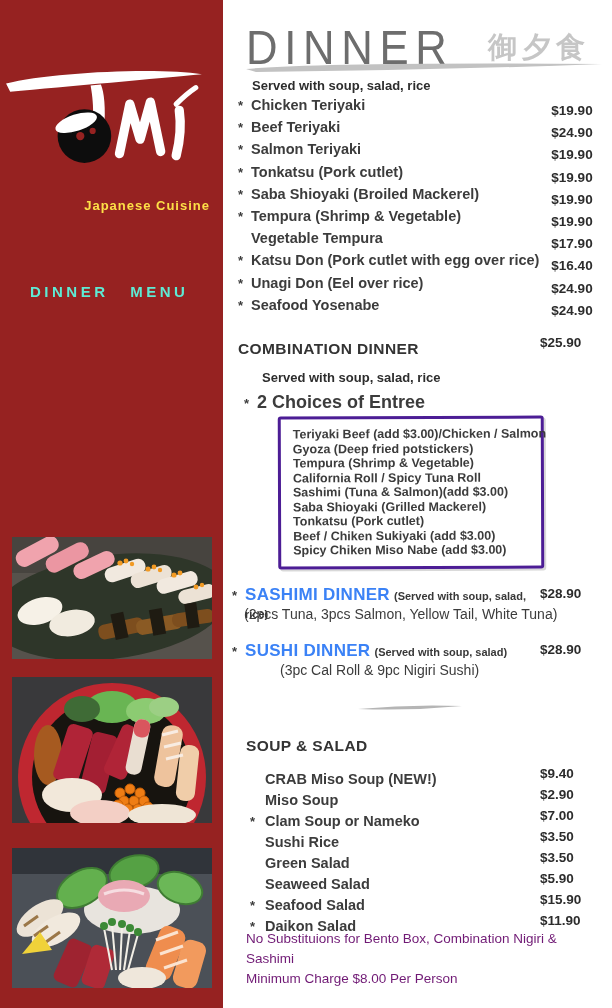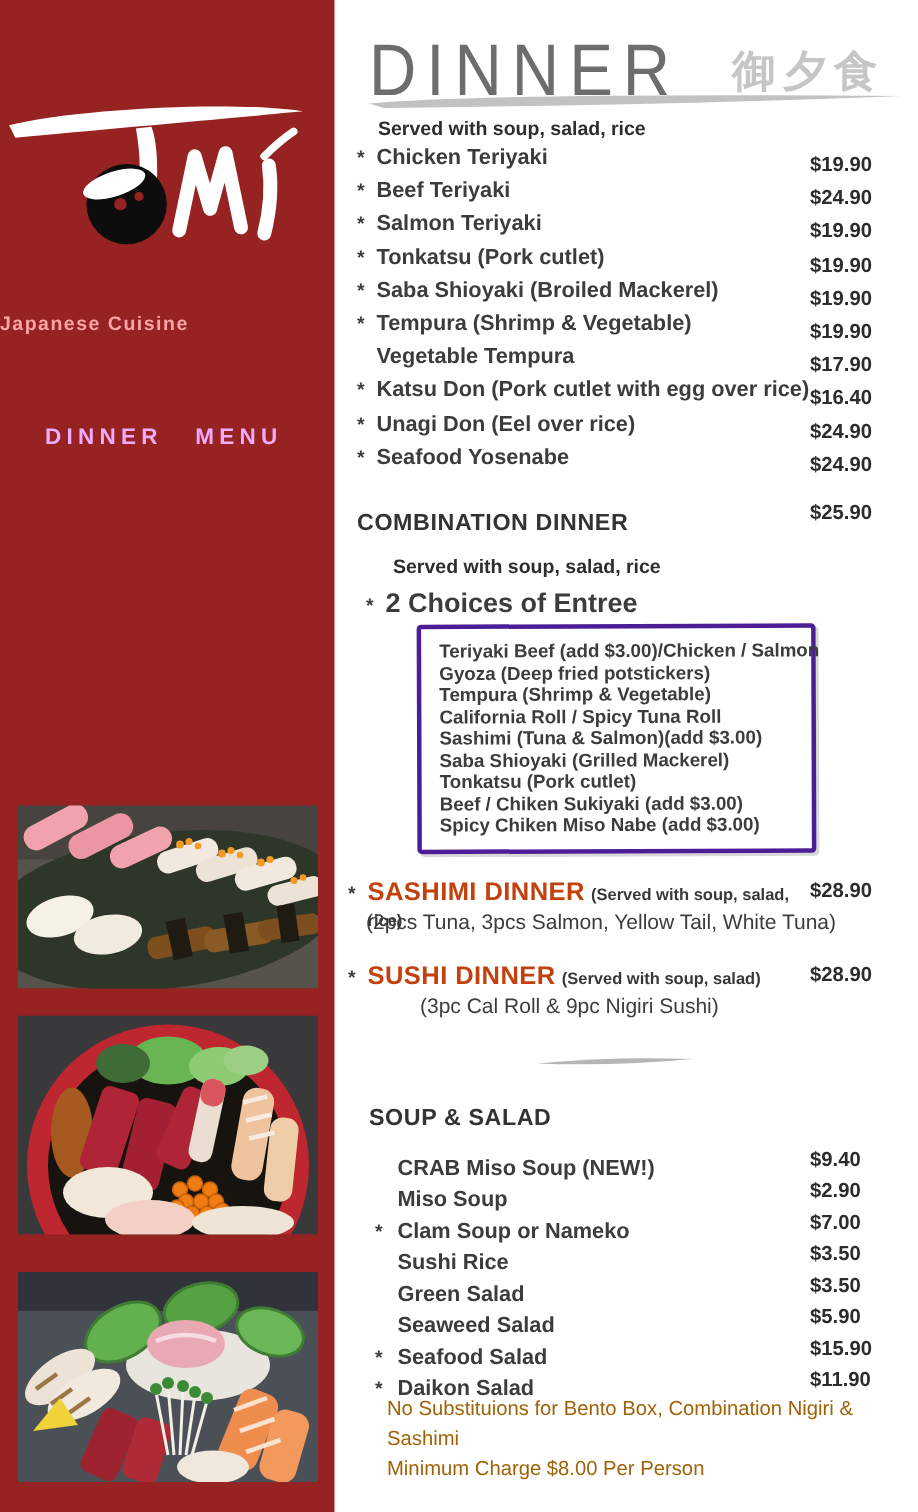--- a/index.html
+++ b/index.html
@@ -1,70 +1,70 @@
 <!DOCTYPE html>
 <html><head>
 <meta charset="utf-8">
 <style>
   html,body{margin:0;padding:0;background:#fff;}
   .page{position:relative;width:612px;height:1008px;background:#ffffff;overflow:hidden;
         font-family:"Liberation Sans", sans-serif;}
   
   .sidebar{position:absolute;left:0;top:0;width:223px;height:1008px;background:#962221;}
   .logo{position:absolute;left:4px;top:66px;width:200px;height:100px;}
-  .tagline{position:absolute;left:0;top:208px;width:210px;text-align:left;color:#fca5a5;
+  .tagline{position:absolute;left:0;top:198px;width:210px;text-align:right;color:#fde047;
            font-size:13px;font-weight:bold;letter-spacing:1px;}
-  .menu-label{position:absolute;left:30px;top:283px;color:#f0abfc;font-size:15px;font-weight:bold;
+  .menu-label{position:absolute;left:30px;top:283px;color:#5eead4;font-size:15px;font-weight:bold;
               letter-spacing:3.5px;word-spacing:14px;}
   .photo{position:absolute;left:12px;margin:0;padding:0;line-height:0;}
   .photo svg{display:block;}
   .photo1{top:537px;} .photo2{top:677px;} .photo3{top:848px;}
   
   .page-title{position:absolute;left:246px;top:18px;margin:0;color:#6d6d6d;font-size:46px;
               font-weight:400;letter-spacing:7px;transform:scale(0.95,1.06);transform-origin:left top;}
   .kanji{position:absolute;left:488px;top:28px;color:#c6c6c6;font-size:29px;font-weight:bold;
          letter-spacing:5px;}
   .swoosh{position:absolute;left:246px;top:61px;}
   .served{position:absolute;left:252px;top:78px;font-size:13px;font-weight:bold;color:#2d2d2d;}
   .menu-row{display:flex;align-items:baseline;}
   .star{width:13px;font-weight:bold;color:#3c3c3c;font-size:13px;flex:none;}
   .iname{flex:1;font-weight:bold;color:#3c3c3c;font-size:14.5px;}
   .iprice{width:64px;flex:none;font-weight:bold;color:#2c2c2c;font-size:13.5px;position:relative;}
   .dinner-list{position:absolute;left:238px;top:97px;width:366px;}
   .dinner-list .menu-row{height:22.2px;}
-  .dinner-list .iprice{top:5px;}
+  .dinner-list .iprice{top:5px;text-align:center;}
   
   .combo-head{position:absolute;left:238px;top:340px;width:366px;}
   .combo-head .iprice{top:-7px;}
   .section-title{font-size:15.5px;font-weight:bold;color:#333;letter-spacing:0.4px;}
   .combo-sub{position:absolute;left:262px;top:370px;font-size:13px;font-weight:bold;color:#2d2d2d;}
   .choices-row{position:absolute;left:244px;top:392px;width:300px;}
   .choices-row .iname{font-size:18px;}
   .combo-box{position:absolute;left:278px;top:416px;width:236px;border:3px solid #4c1d95;
              border-radius:3px;padding:8px 12px;transform:rotate(-0.2deg);
              box-shadow:2px 2px 0 #d8d8d8;}
   .box-line{font-size:12.5px;font-weight:bold;color:#3c3c3c;line-height:14.5px;white-space:nowrap;}
   
   .big-block{position:absolute;left:232px;width:372px;}
   .sashimi-head{top:585px;} .sushi-head{top:641px;}
-  .big-title{font-size:17px;font-weight:bold;color:#c2410c;letter-spacing:0.3px;}
+  .big-title{font-size:17px;font-weight:bold;color:#3b82f6;letter-spacing:0.3px;}
   .small-note{font-size:11px;font-weight:bold;color:#383838;}
   .big-block .iprice{top:-2px;}
   .desc{position:absolute;left:244px;font-size:14px;font-weight:normal;color:#3c3c3c;}
   .sashimi-desc{top:606px;} .sushi-desc{top:662px;margin-left:36px;}
   .divider{position:absolute;left:358px;top:704px;}
   
   .soup-title{position:absolute;left:246px;top:737px;}
   .soup-list{position:absolute;left:250px;top:760px;width:354px;margin-top:11px;}
   .soup-list .menu-row{height:21px;}
   .soup-list .star{width:15px;}
   .soup-list .iprice{top:-6px;}
   
-  .footer-note{position:absolute;left:258px;top:929px;width:340px;font-size:13.5px;
-               color:#a16207;line-height:20px;font-weight:400;}
+  .footer-note{position:absolute;left:246px;top:929px;width:340px;font-size:13.5px;
+               color:#701a75;line-height:20px;font-weight:400;}
 </style>
 </head>
 <body>
 
 <div class="page">
 
   <aside class="sidebar">
     <svg class="logo" viewBox="0 0 194 95">
       <path d="M2,16 C45,5 150,0 192,7 C150,11 60,19 6,24 Z" fill="#ffffff"></path>
       <path d="M84,18 C88,40 87,58 82,66 L97,61 C99,40 97,24 94,17 Z" fill="#ffffff"></path>

